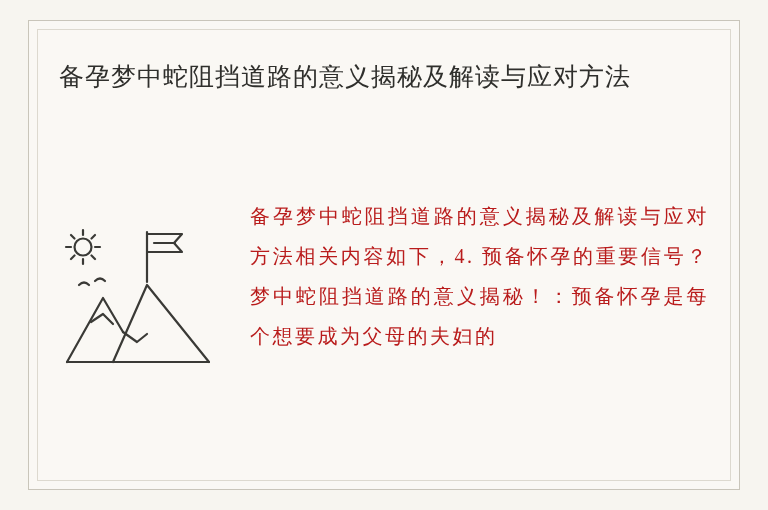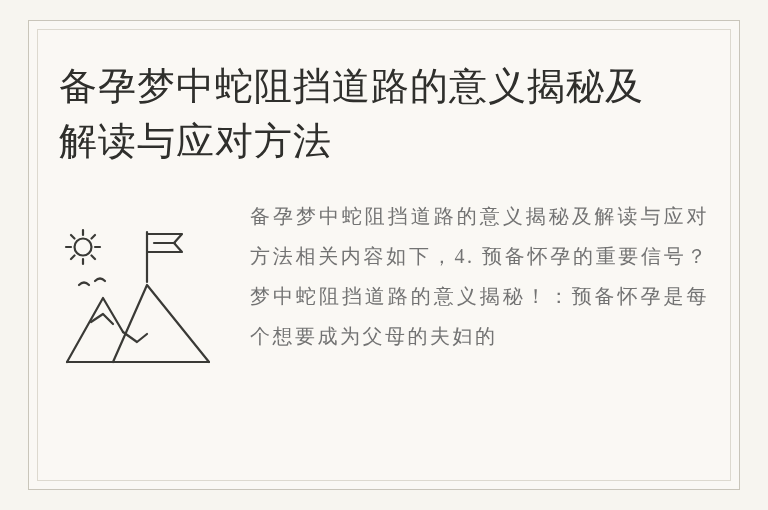--- a/index.html
+++ b/index.html
@@ -31,21 +31,21 @@
     bottom: 8px;
     border: 1px solid #ddd9cf;
     box-sizing: border-box;
   }
   .title {
     position: absolute;
     left: 30px;
     top: 38px;
     width: 620px;
     font-family: "Liberation Serif", "DejaVu Serif", serif;
-    font-size: 38px;
+    font-size: 25px;
     line-height: 1.45;
     color: #2f2f2c;
     letter-spacing: 1px;
     font-weight: normal;
     margin: 0;
   }
   .content-row {
     position: absolute;
     left: 30px;
     top: 175px;
@@ -60,21 +60,21 @@
   }
   .illustration svg {
     display: block;
   }
   .body-text {
     flex: 1 1 auto;
     padding-left: 6px;
     font-family: "Liberation Serif", "DejaVu Serif", serif;
     font-size: 20px;
     line-height: 2.0;
-    color: #737373;
+    color: #b91c1c;
     letter-spacing: 2.5px;
     text-align: justify;
     max-height: 270px;
     overflow: hidden;
   }
 </style>
 </head>
 <body>
 
 <div class="card">

